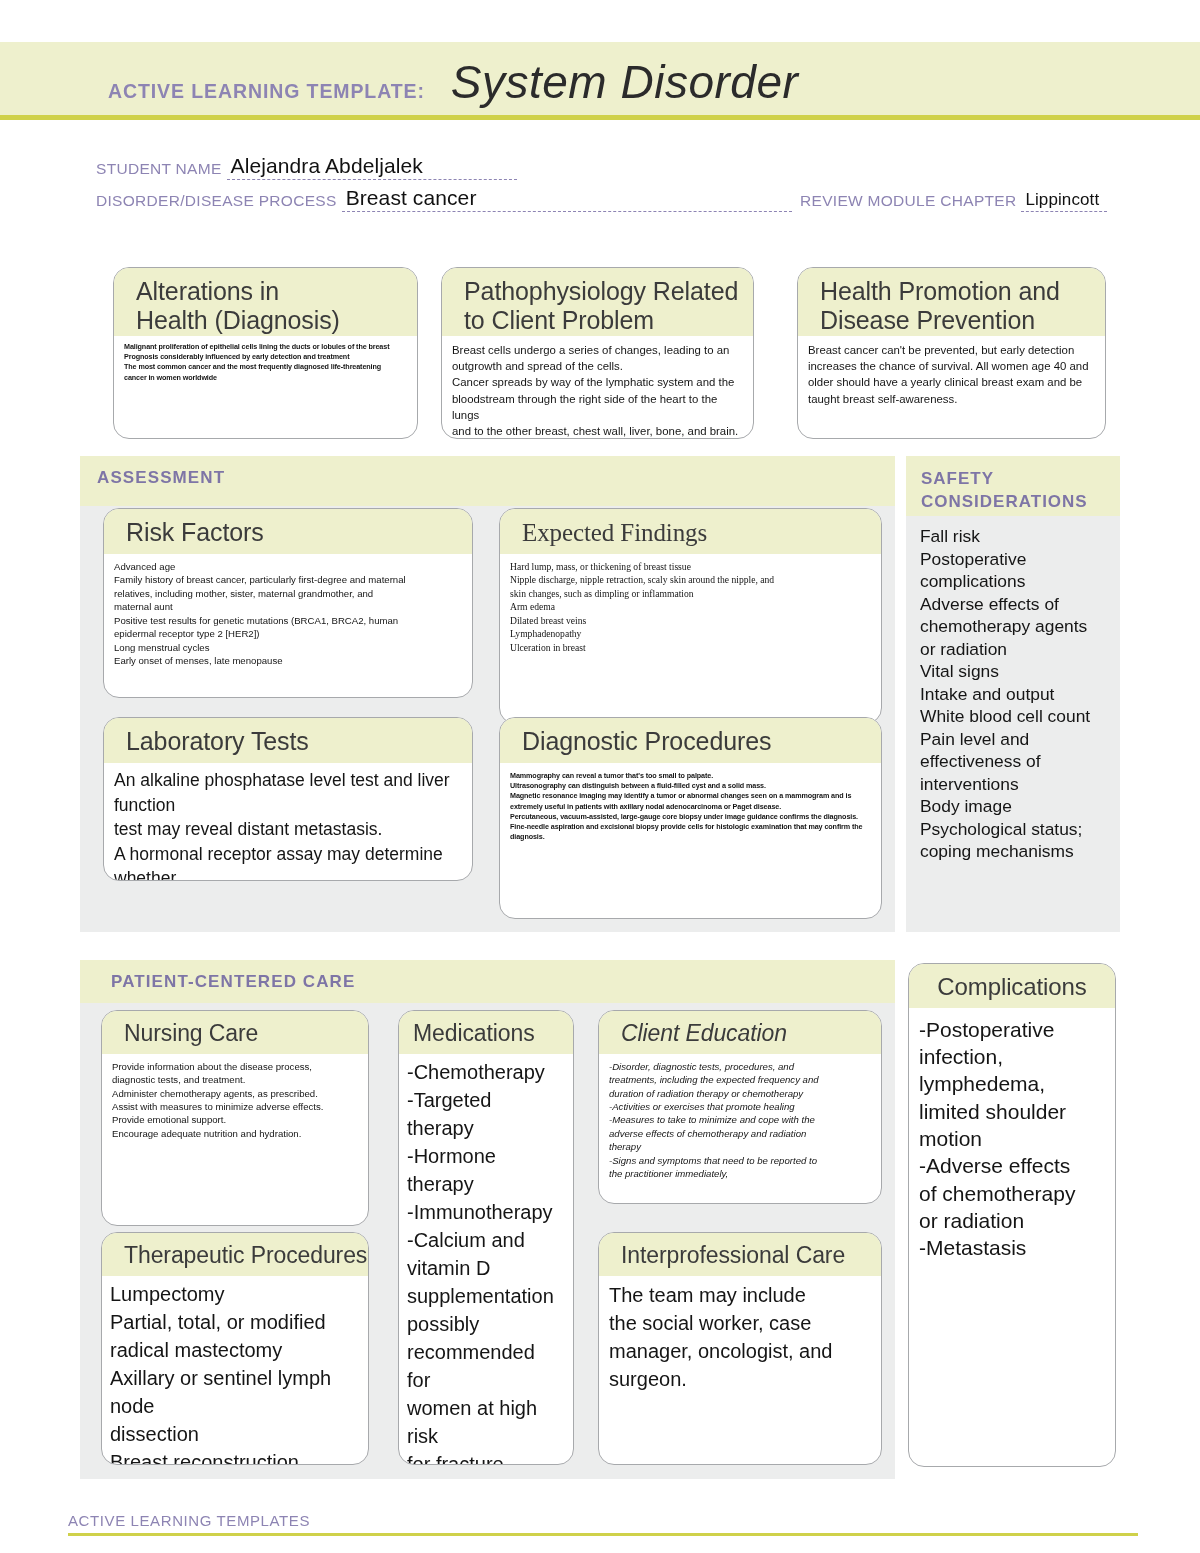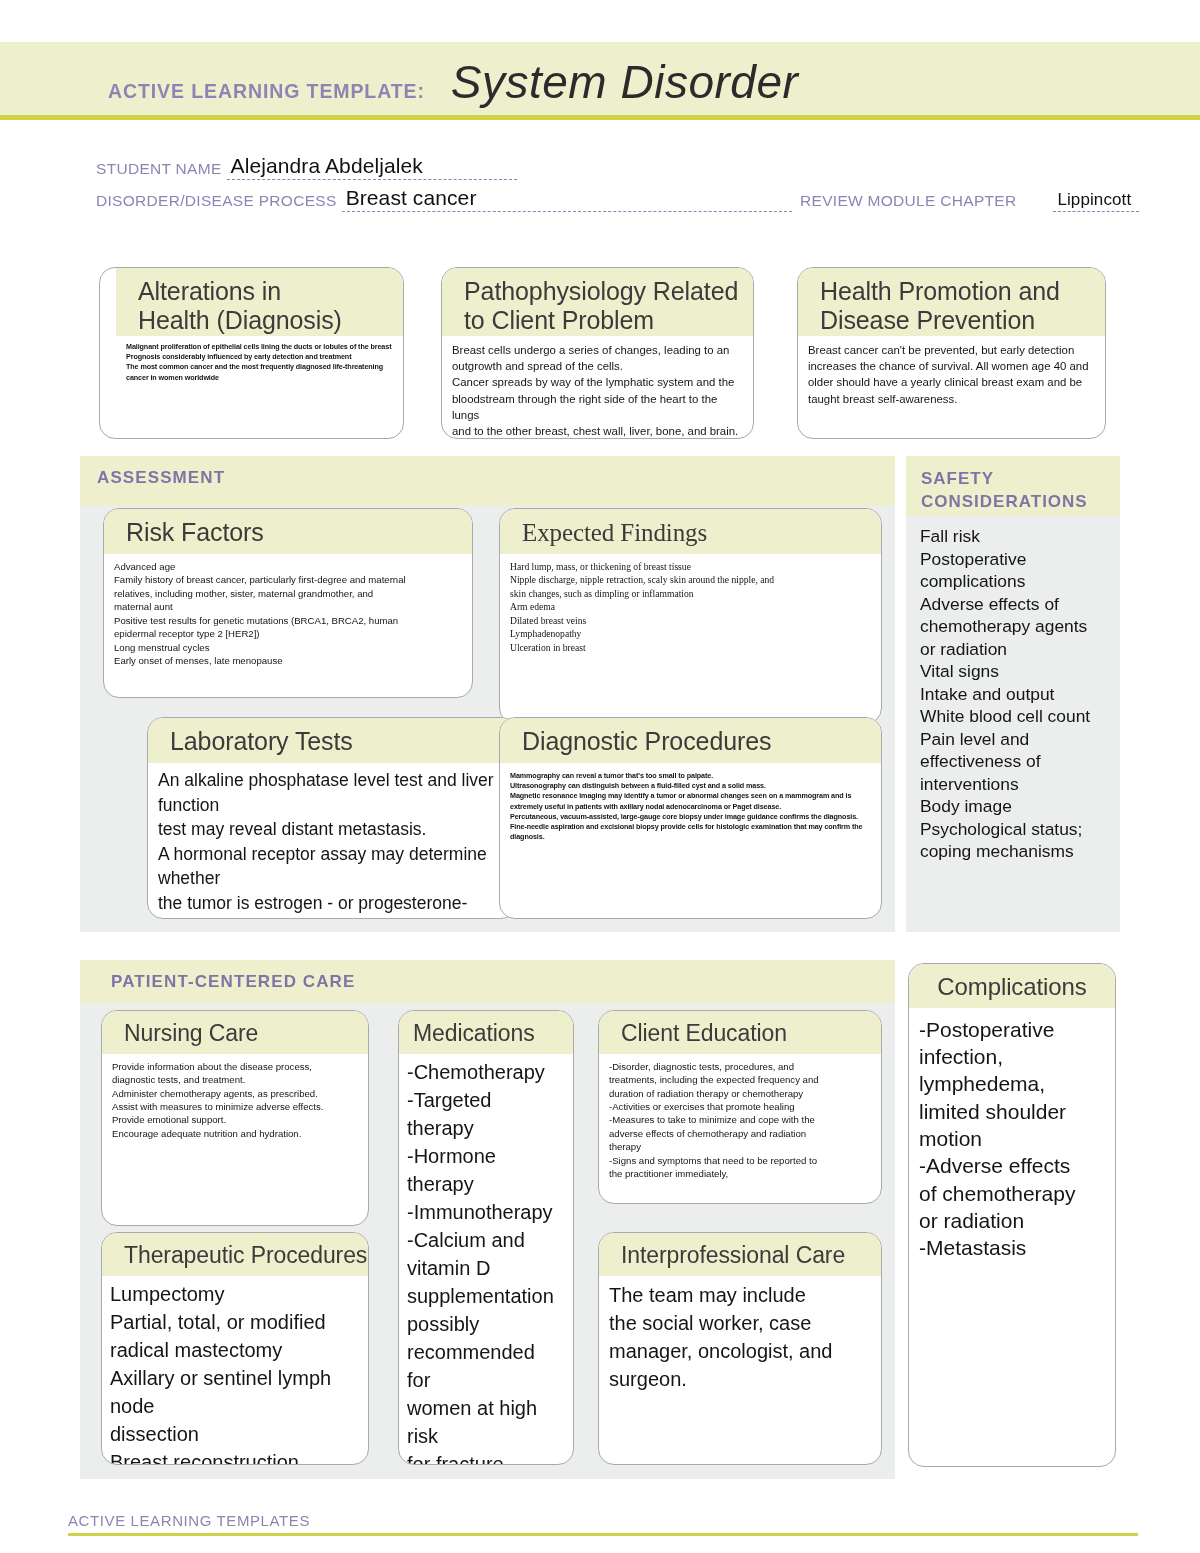--- a/index.html
+++ b/index.html
@@ -74,21 +74,21 @@
     position: absolute;
     left: 4px;
     bottom: 2px;
     font-family: "Liberation Sans", sans-serif;
     font-size: 21px;
     color: #111;
     letter-spacing: 0.1px;
   }
   #row-student { left: 96px; top: 160px; }
   #row-disorder { left: 96px; top: 192px; }
-  #row-review { left: 800px; top: 192px; gap: 32px; }
+  #row-review { left: 800px; top: 192px; }
 
   
   .card {
     border: 1.6px solid #a7a9ac;
     border-radius: 16px;
     background: #ffffff;
     box-sizing: border-box;
     overflow: hidden;
     position: absolute;
   }
@@ -108,21 +108,21 @@
     padding: 6px 10px 6px 10px;
     color: #151515;
   }
   .t-tiny  { font-size: 7.2px;  line-height: 1.42; letter-spacing: -0.1px; font-weight: bold; }
   .t-xs    { font-size: 9.6px;  line-height: 1.40; }
   .t-sm    { font-size: 11.4px; line-height: 1.42; }
   .t-lg    { font-size: 17.5px; line-height: 1.40; }
   .t-xl    { font-size: 20px;   line-height: 1.40; }
 
   
-  #card-alterations { left: 99px;  top: 267px; width: 305px; height: 172px; padding-left: 16px; }
+  #card-alterations { left: 113px;  top: 267px; width: 305px; height: 172px; }
   #card-patho       { left: 441px; top: 267px; width: 313px; height: 172px; }
   #card-health      { left: 797px; top: 267px; width: 309px; height: 172px; }
   #card-alterations .card-head,
   #card-patho .card-head,
   #card-health .card-head { height: 68px; }
 
   
   #panel-assessment {
     position: absolute;
     left: 80px; top: 456px;
@@ -134,21 +134,21 @@
     height: 50px;
     box-sizing: border-box;
     padding: 12px 0 0 17px;
     font-size: 17px;
     font-weight: bold;
     letter-spacing: 1.1px;
     color: #7e75a6;
   }
   #card-risk   { left: 103px; top: 508px; width: 370px; height: 190px; }
   #card-exp    { left: 499px; top: 508px; width: 383px; height: 216px; font-family: Liberation Serif, serif; }
-  #card-lab    { left: 103px; top: 717px; width: 370px; height: 202px; margin-left: 44px; }
+  #card-lab    { left: 103px; top: 717px; width: 370px; height: 164px; }
   #card-diag   { left: 499px; top: 717px; width: 383px; height: 202px; }
 
   
   #panel-safety {
     position: absolute;
     left: 906px; top: 456px;
     width: 214px; height: 476px;
     background: #eceded;
   }
   #panel-safety .panel-head {
@@ -181,21 +181,21 @@
     height: 43px;
     box-sizing: border-box;
     padding: 12px 0 0 31px;
     font-size: 17px;
     font-weight: bold;
     letter-spacing: 1.1px;
     color: #7e75a6;
   }
   #card-nursing { left: 101px; top: 1010px; width: 268px; height: 216px; }
   #card-meds    { left: 398px; top: 1010px; width: 176px; height: 455px; }
-  #card-cliented{ left: 598px; top: 1010px; width: 284px; height: 194px; }
+  #card-cliented{ left: 598px; top: 1010px; width: 284px; height: 194px; font-style: italic; }
   #card-therap  { left: 101px; top: 1232px; width: 268px; height: 233px; }
   #card-inter   { left: 598px; top: 1232px; width: 284px; height: 233px; }
 
   
   #card-compl { left: 908px; top: 963px; width: 208px; height: 504px; }
   #card-compl .card-head {
     text-align: center;
     padding-left: 0;
     font-size: 24px;
   }

